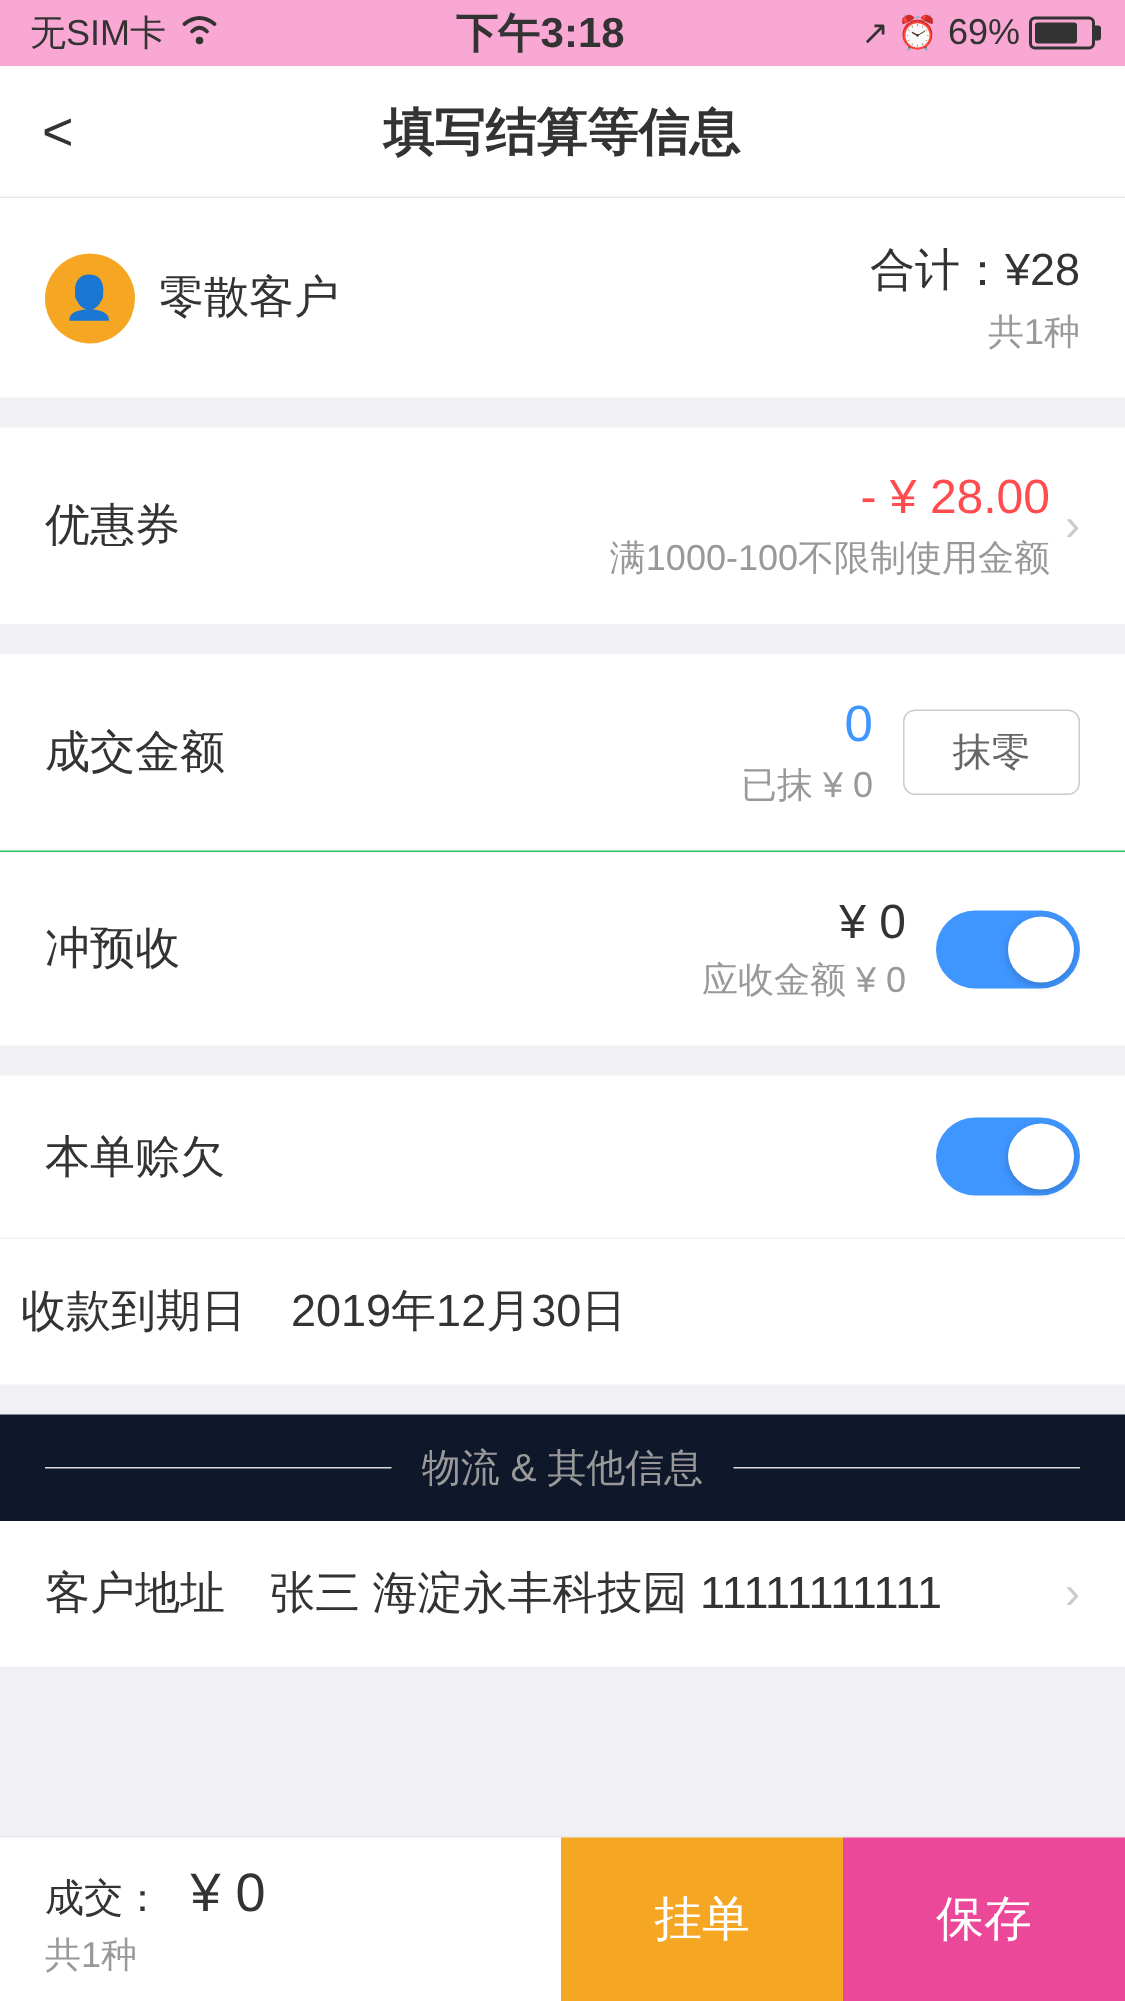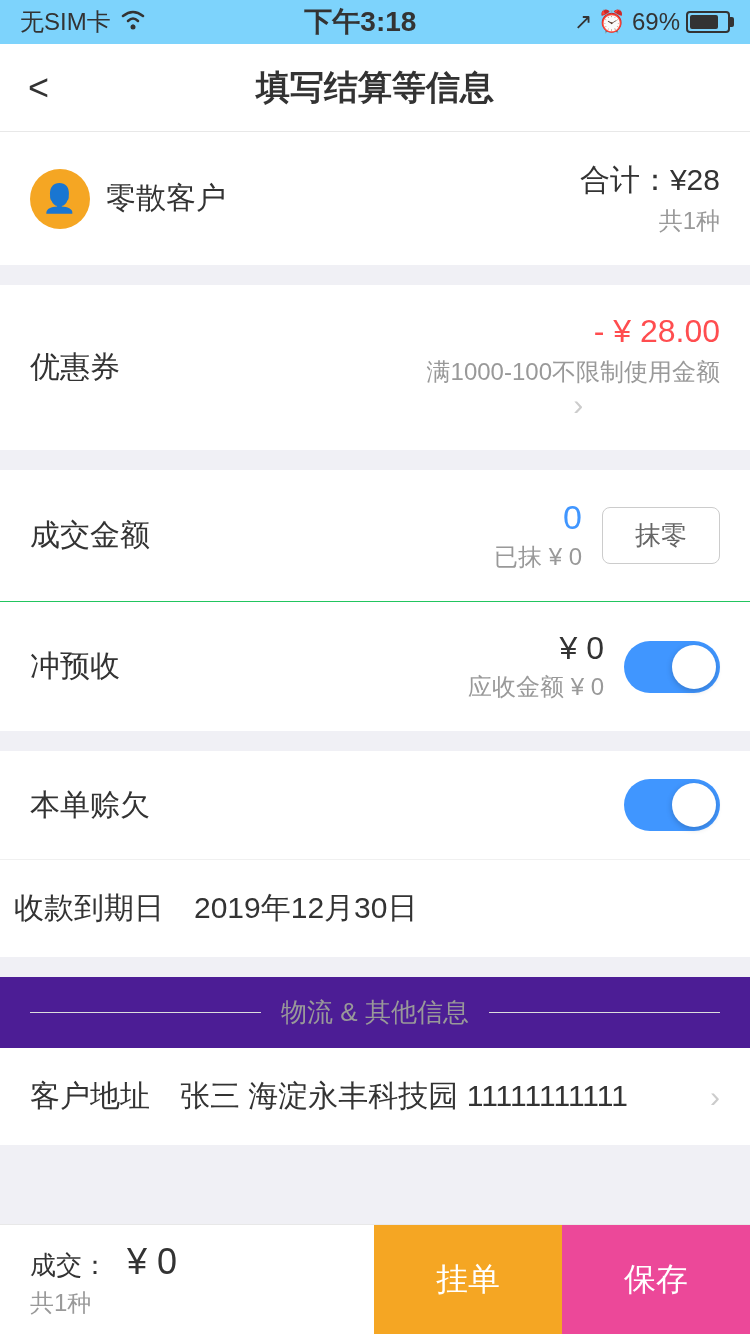--- a/index.html
+++ b/index.html
@@ -10,21 +10,21 @@
       font-family: -apple-system, "PingFang SC", "Microsoft YaHei", sans-serif;
       background: #f0f0f5;
       font-size: 28px;
       color: #333;
     }
 
     
     .status-bar {
       width: 750px;
       height: 44px;
-      background: #7dd3fc;
+      background: #f9a8d4;
       display: flex;
       align-items: center;
       justify-content: space-between;
       padding: 0 20px;
       font-size: 24px;
       color: #333;
     }
     .status-left { display: flex; align-items: center; gap: 8px; }
     .status-center { font-weight: 600; font-size: 28px; }
     .status-right { display: flex; align-items: center; gap: 6px; font-size: 24px; }
@@ -159,21 +159,20 @@
       margin-top: 6px;
     }
     .coupon-arrow {
       font-size: 30px;
       color: #ccc;
       margin-left: 10px;
     }
     .coupon-right {
       display: flex;
       align-items: center;
-      flex-direction: column;
     }
 
     
     .deal-amount-value {
       font-size: 34px;
       color: #4096ff;
       font-weight: 500;
     }
     .deal-amount-sub {
       font-size: 24px;
@@ -257,21 +256,21 @@
       color: #333;
       margin-right: 30px;
     }
     .date-value {
       font-size: 30px;
       color: #333;
     }
 
     
     .logistics-header {
-      background: #4c1d95;
+      background: #0f172a;
       padding: 18px 30px;
       display: flex;
       align-items: center;
       justify-content: center;
     }
     .logistics-line {
       flex: 1;
       height: 1px;
       background: #ddd;
     }

